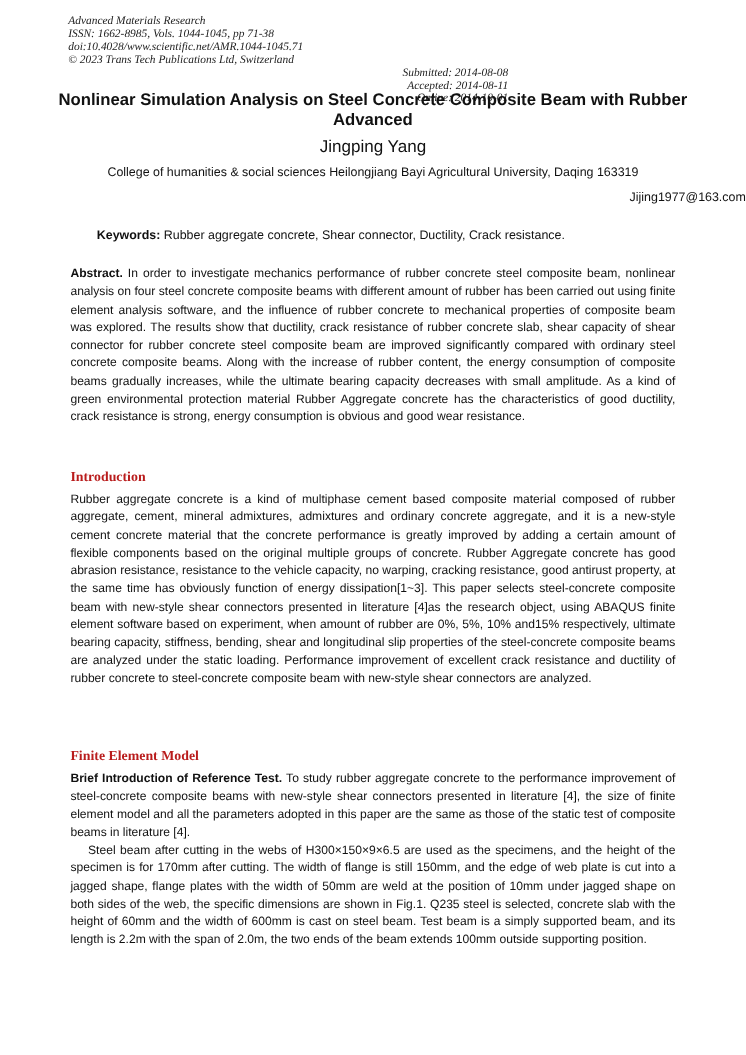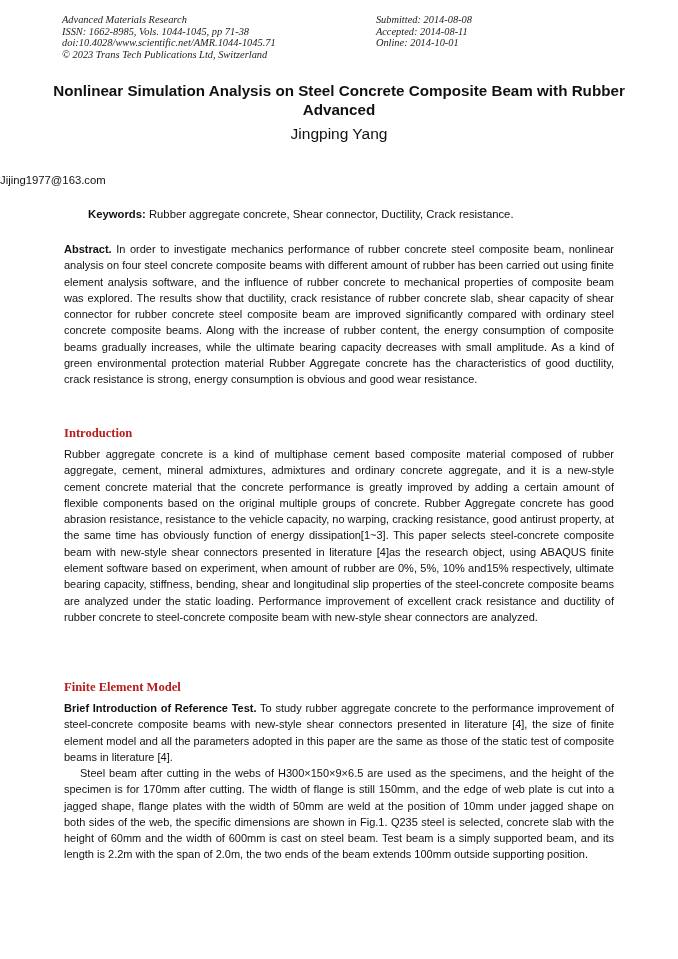--- a/index.html
+++ b/index.html
@@ -1,25 +1,25 @@
 <!DOCTYPE html>
 <html><head>
 <meta charset="utf-8">
 <style>
   html, body { margin: 0; padding: 0; background: #ffffff; }
   body { width: 678px; height: 959px; overflow: hidden; position: relative; color: #1a1a1a; }
   .page { position: absolute; left: 0; top: 0; width: 538px; height: 959px; background: #fff; }
   .hdr { position: absolute; top: 14px; font-family: "Liberation Serif", serif; font-style: italic; font-size: 10.4px; line-height: 11.6px; color: #222; }
   .hdr-left { left: 62px; }
-  .hdr-right { right: 66px; text-align: left; }
+  .hdr-right { right: 76px; text-align: right; margin-top: 47px; }
   .hdr div { white-space: nowrap; }
   .title { position: absolute; left: 40px; width: 598px; top: 81px; text-align: center; font-family: "Liberation Sans", sans-serif; font-weight: bold; font-size: 15.2px; line-height: 19px; color: #111; }
   .author { position: absolute; left: 0; width: 678px; top: 125px; text-align: center; font-family: "Liberation Sans", sans-serif; font-size: 15.5px; color: #111; }
   .affil { position: absolute; left: 0; width: 678px; top: 151px; text-align: center; font-family: "Liberation Sans", sans-serif; font-size: 11.3px; color: #111; }
-  .email { position: absolute; left: 0; width: 678px; top: 174px; text-align: left; font-family: "Liberation Sans", sans-serif; font-size: 11.3px; color: #111; }
+  .email { position: absolute; left: 0; width: 678px; top: 174px; text-align: right; font-family: "Liberation Sans", sans-serif; font-size: 11.3px; color: #111; }
   .keywords { position: absolute; left: 64px; top: 208px; font-family: "Liberation Sans", sans-serif; font-size: 11.3px; color: #111; white-space: nowrap; padding-left: 24px; }
   .keywords b { font-weight: bold; }
   .para { position: absolute; left: 64px; width: 550px; font-family: Liberation Sans, sans-serif; font-size: 11px; line-height: 16.3px; text-align: justify; color: #111; }
   .para b { font-weight: bold; }
   .heading { position: absolute; left: 64px; font-family: "Liberation Serif", serif; font-weight: bold; font-size: 12.6px; color: #b91c1c; }
   .indent { text-indent: 16px; }
 </style>
 </head>
 <body>
 
@@ -33,20 +33,21 @@
   </div>
 
   <div class="hdr hdr-right">
     <div>Submitted: 2014-08-08</div>
     <div>Accepted: 2014-08-11</div>
     <div>Online: 2014-10-01</div>
   </div>
 
   <div class="title">Nonlinear Simulation Analysis on Steel Concrete Composite Beam with Rubber Advanced</div>
   <div class="author">Jingping Yang</div>
+  <div class="affil">College of humanities &amp; social sciences Heilongjiang Bayi Agricultural University, Daqing 163319</div>
   <div class="email">Jijing1977@163.com</div>
 
   <div class="keywords">
     <b>Keywords:</b>
     <span>Rubber aggregate concrete, Shear connector, Ductility, Crack resistance.</span>
   </div>
 
   <div class="para" style="top:241px;">
     <b>Abstract.</b>
     <span>In order to investigate mechanics performance of rubber concrete steel composite beam, nonlinear analysis on four steel concrete composite beams with different amount of rubber has been carried out using finite element analysis software, and the influence of rubber concrete to mechanical properties of composite beam was explored. The results show that ductility, crack resistance of rubber concrete slab, shear capacity of shear connector for rubber concrete steel composite beam are improved significantly compared with ordinary steel concrete composite beams. Along with the increase of rubber content, the energy consumption of composite beams gradually increases, while the ultimate bearing capacity decreases with small amplitude. As a kind of green environmental protection material Rubber Aggregate concrete has the characteristics of good ductility, crack resistance is strong, energy consumption is obvious and good wear resistance.</span>

